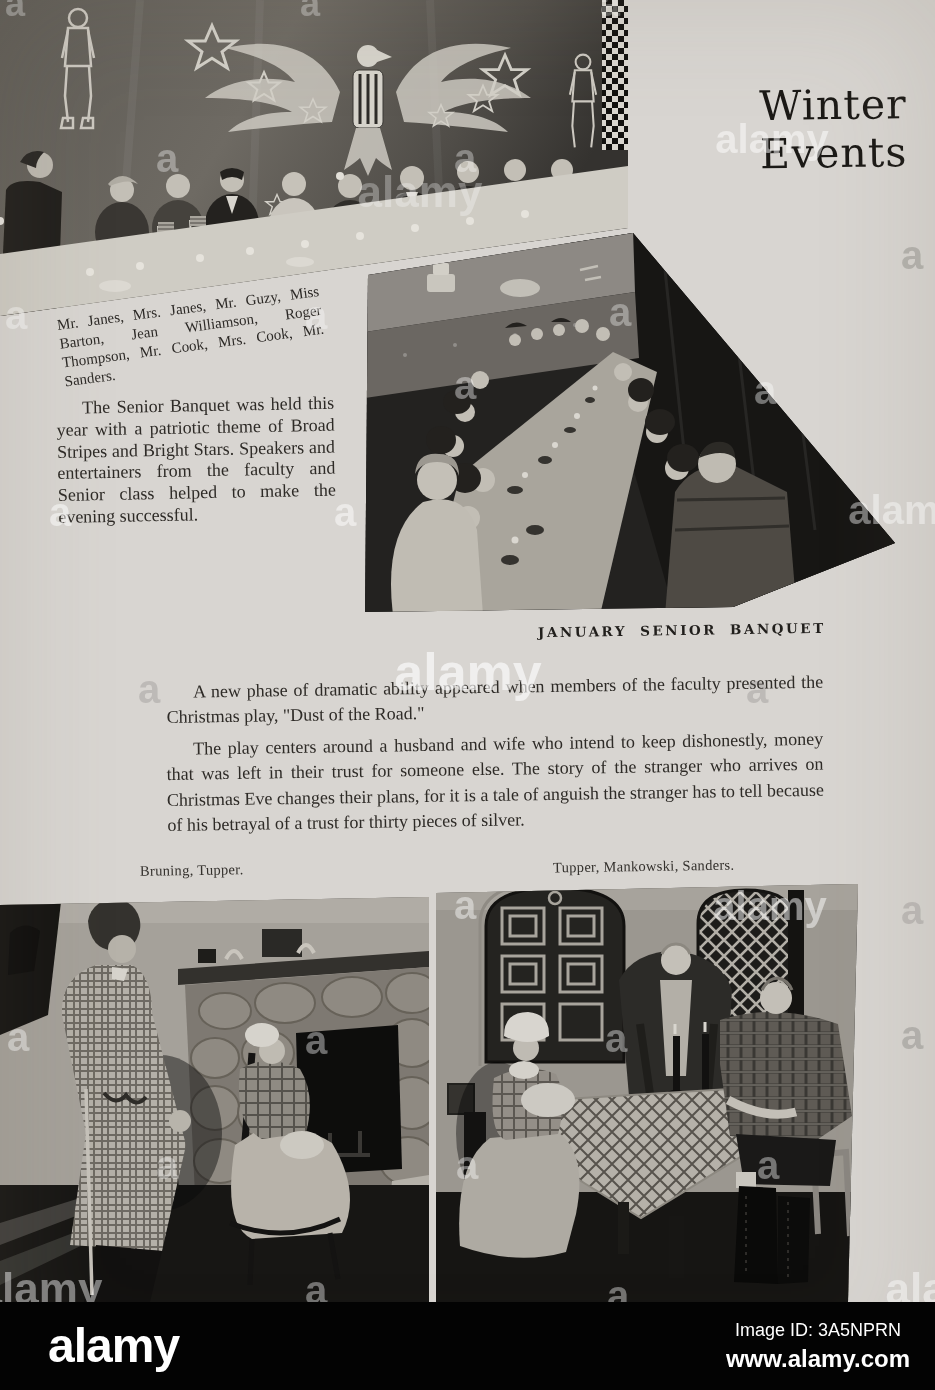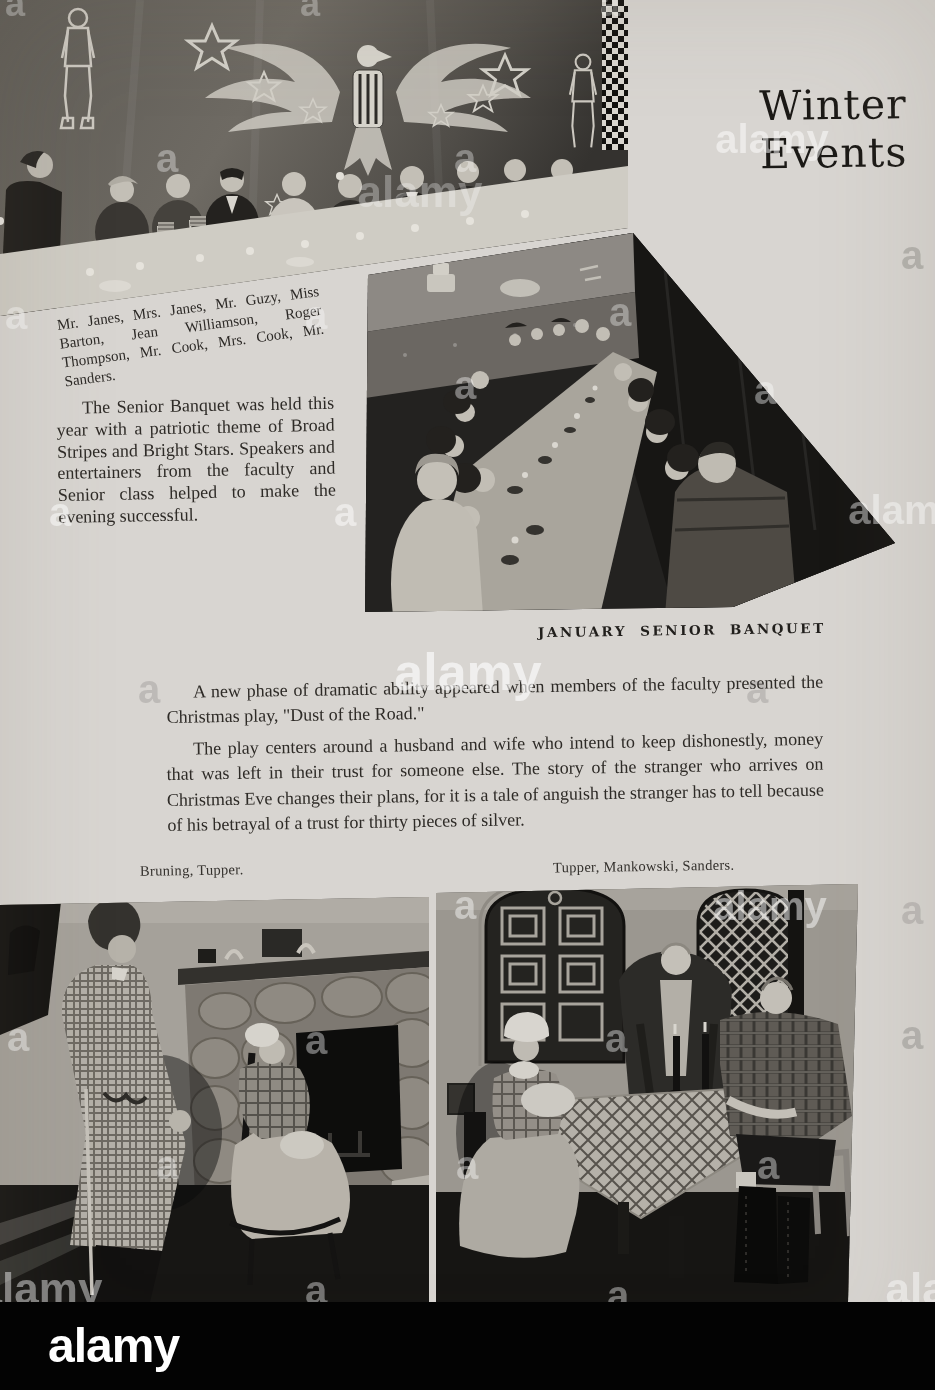--- a/index.html
+++ b/index.html
@@ -531,15 +531,19 @@
       <span class="wm" style="left: 912px; top: 1035px; font-size: 40px; color: rgba(95, 93, 89, 0.28);">a</span>
       <span class="wm" style="left: 167px; top: 1165px; font-size: 40px; color: rgba(255, 255, 255, 0.35);">a</span>
       <span class="wm" style="left: 467px; top: 1165px; font-size: 40px; color: rgba(255, 255, 255, 0.4);">a</span>
       <span class="wm" style="left: 768px; top: 1165px; font-size: 40px; color: rgba(255, 255, 255, 0.4);">a</span>
       <span class="wm" style="left: 316px; top: 1290px; font-size: 40px; color: rgba(255, 255, 255, 0.4);">a</span>
       <span class="wm" style="left: 618px; top: 1295px; font-size: 40px; color: rgba(255, 255, 255, 0.4);">a</span>
     </div>
 
   <div class="footer">
     <div class="footer-logo">alamy</div>
+    <div class="footer-right">
+      <div class="footer-id">Image ID: 3A5NPRN</div>
+      <div class="footer-url">www.alamy.com</div>
+    </div>
   </div>
 
 </div>
 
 </body></html>

